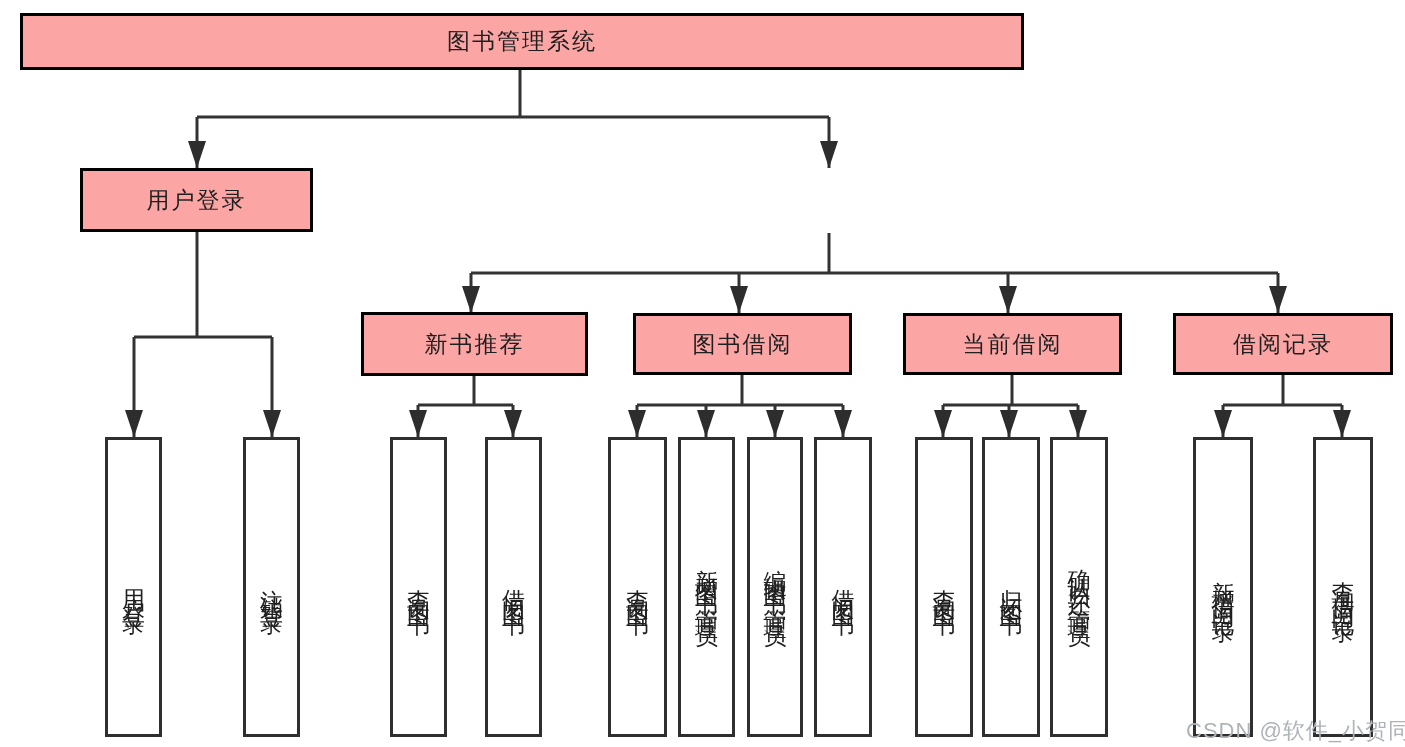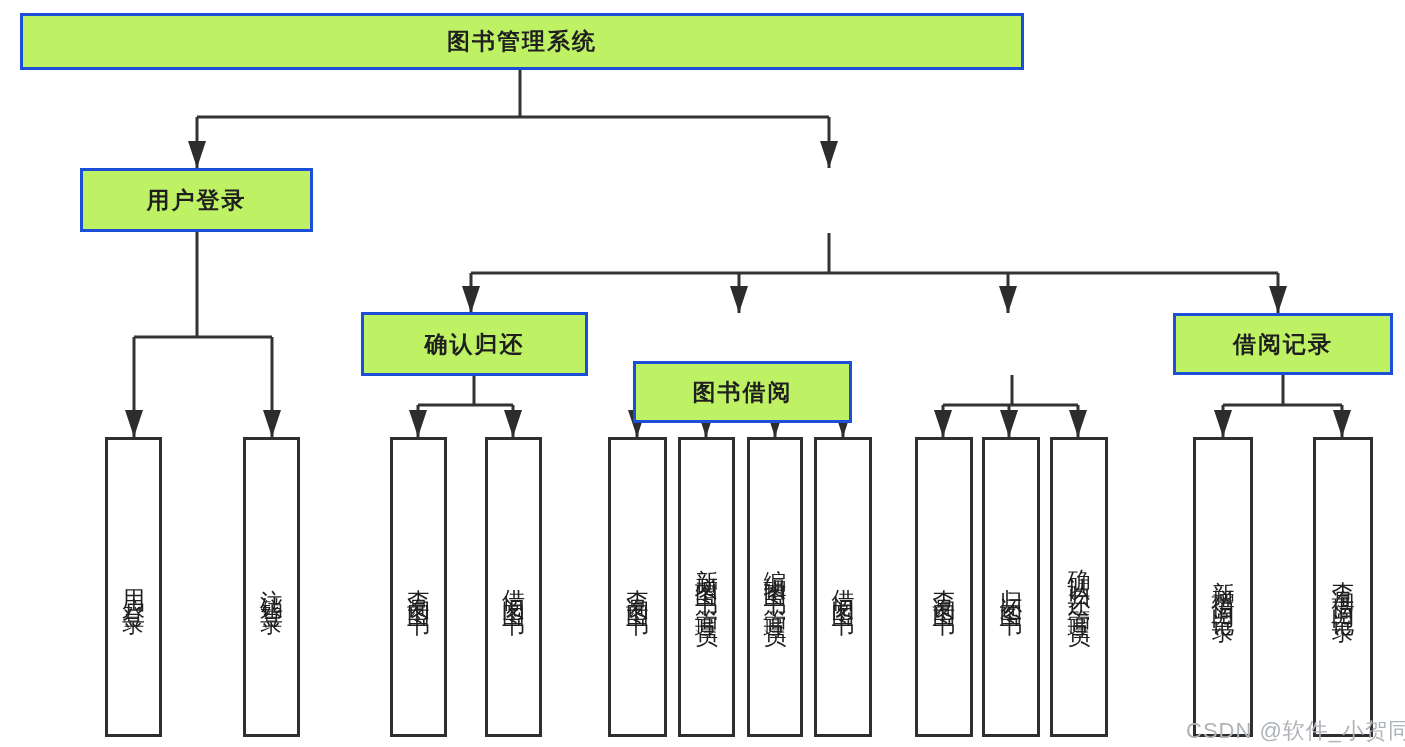--- a/index.html
+++ b/index.html
@@ -7,29 +7,28 @@
     position:relative;
     width:1405px;height:747px;
     background:#fff;
     font-family:"Liberation Sans","DejaVu Sans",sans-serif;
     overflow:hidden;
   }
   .wires{position:absolute;left:0;top:0;z-index:1;}
   .node{
     position:absolute;
     box-sizing:border-box;
-    background:#bef264;
-    border:3px solid #1d4ed8;
+    background:#fca5a5;
+    border:3px solid #000000;
     display:flex;align-items:center;justify-content:center;
     color:#1f1f1f;
     z-index:2;
     font-size:23px;
     letter-spacing:2px;
     white-space:nowrap;
-    font-weight:bold;
   }
   .leaf{
     position:absolute;
     top:437px;height:300px;
     box-sizing:border-box;
     background:#fff;
     border:3px solid #2f2f2f;
     display:flex;align-items:center;justify-content:center;
     writing-mode:vertical-rl;
     text-orientation:mixed;
@@ -120,22 +119,23 @@
       <use href="#arr" transform="translate(1078,437)"></use>
       <use href="#arr" transform="translate(1223,437)"></use>
       <use href="#arr" transform="translate(1342,437)"></use>
     </g>
   </svg>
 
   <div class="node" style="left:20px;top:13px;width:1004px;height:57px;">图书管理系统</div>
 
   <div class="node" style="left:80px;top:168px;width:233px;height:64px;">用户登录</div>
 
-  <div class="node" style="left:361px;top:312px;width:227px;height:64px;">确认归还</div>
-  <div class="node" style="left:633px;top:313px;width:219px;height:62px;margin-top:48px;">图书借阅</div>
+  <div class="node" style="left:361px;top:312px;width:227px;height:64px;">新书推荐</div>
+  <div class="node" style="left:633px;top:313px;width:219px;height:62px;">图书借阅</div>
+  <div class="node" style="left:903px;top:313px;width:219px;height:62px;">当前借阅</div>
   <div class="node" style="left:1173px;top:313px;width:220px;height:62px;">借阅记录</div>
 
   <div class="leaf" style="left:105px;width:57px;">用户登录</div>
   <div class="leaf" style="left:243px;width:57px;">注销登录</div>
 
   <div class="leaf" style="left:390px;width:57px;">查询图书</div>
   <div class="leaf" style="left:485px;width:57px;">借阅图书</div>
 
   <div class="leaf" style="left:608px;width:59px;">查询图书</div>
   <div class="leaf" style="left:678px;width:57px;">新增图书（管理员）</div>

